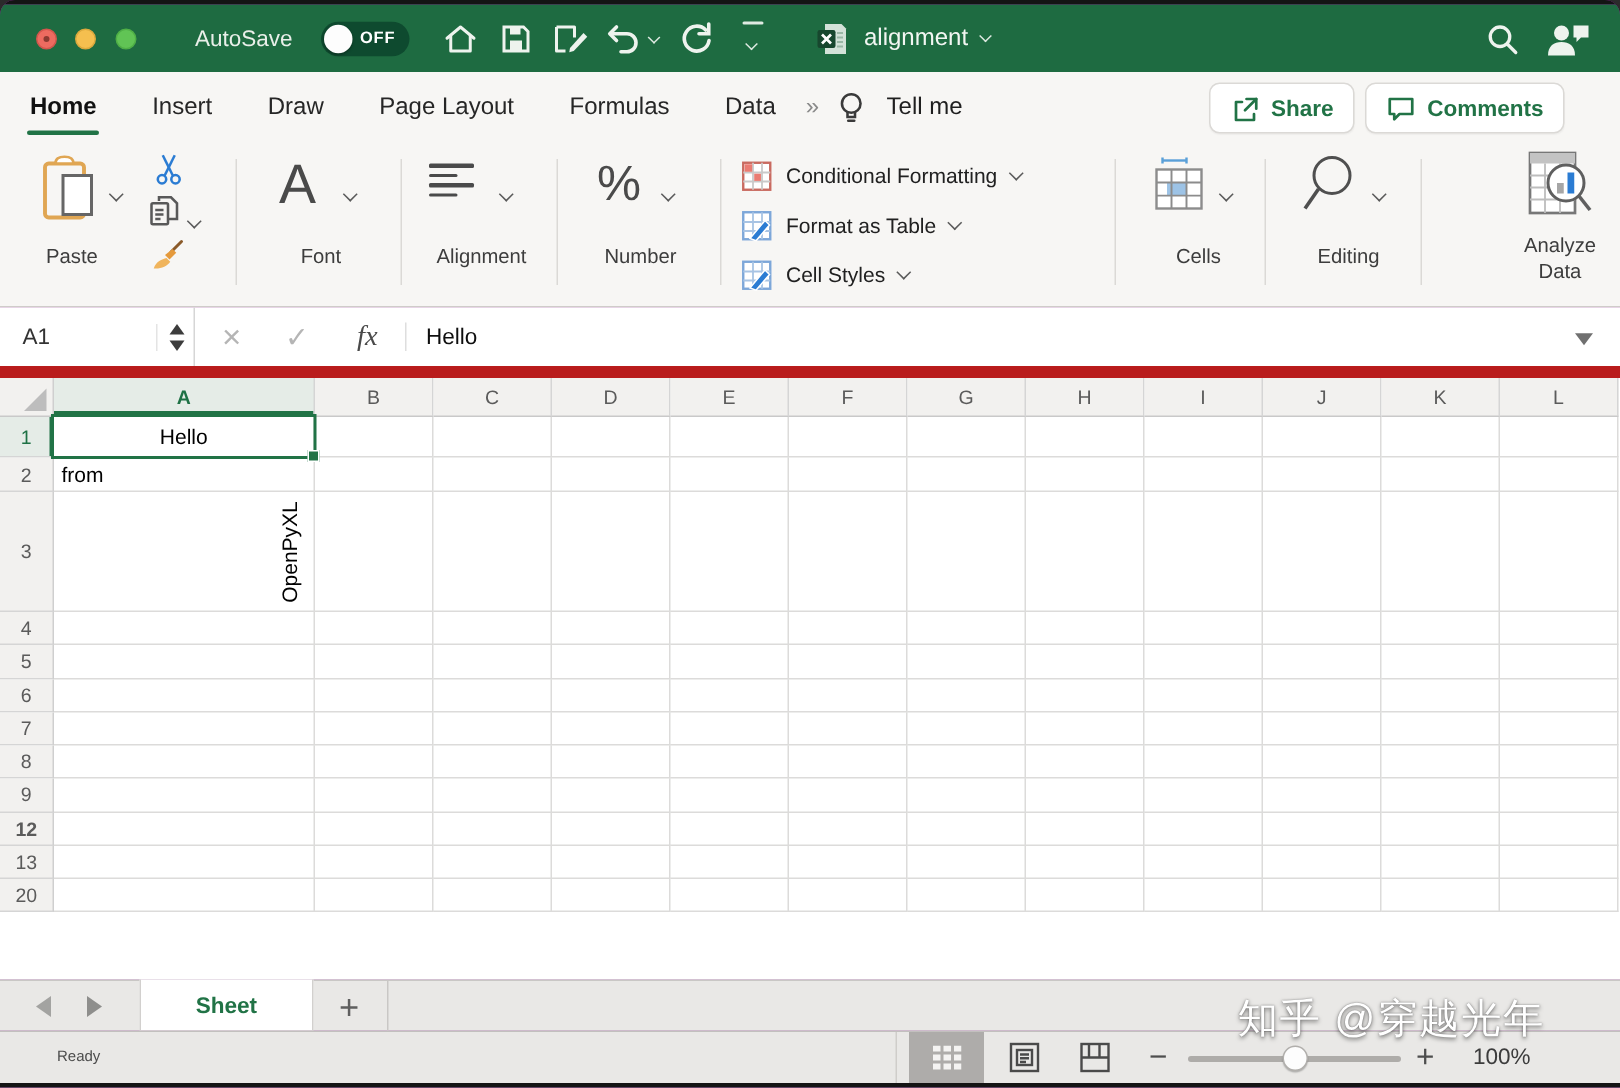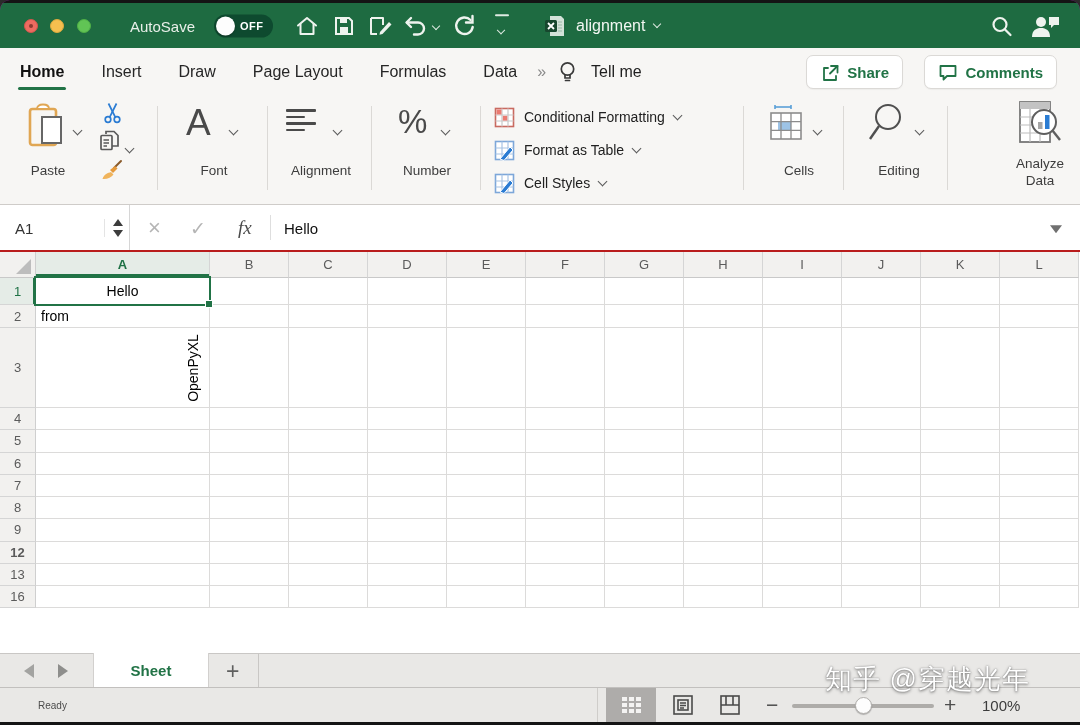--- a/index.html
+++ b/index.html
@@ -31,36 +31,36 @@
   .tabs{display:flex;align-items:center;gap:37px;padding-left:20px;height:100%;}
   .tab{position:relative;font-size:16px;color:#262626;height:100%;display:flex;align-items:center;cursor:default;}
   .tab.active{font-weight:bold;color:#111;}
   .tab.active::after{content:"";position:absolute;left:-2px;right:-2px;bottom:6px;height:3.5px;border-radius:2px;background:#217346;}
   .tab-extra{display:flex;align-items:center;gap:14px;margin-left:20px;}
   .overflow{color:#8a8a8a;font-size:16px;letter-spacing:-2px;}
   .tellme{font-size:16px;color:#1f1f1f;}
   .pillbtn{position:absolute;top:7px;height:34px;background:#fff;border:1px solid #dbd9d6;border-radius:7px;
     display:flex;align-items:center;gap:7px;padding:0 13px;color:#217346;font-size:15px;font-weight:600;box-shadow:0 1px 1px rgba(0,0,0,.04);}
   .share-btn{right:177px;}
-  .comments-btn{right:23px;}
+  .comments-btn{right:37px;}
 
   
   .ribbon{position:relative;height:109px;background:#f7f6f4;border-bottom:1px solid #cfccc9;}
   .rgroup{position:absolute;top:0;height:100%;}
   .rlabel{position:absolute;top:67px;left:0;right:0;text-align:center;font-size:13.5px;color:#3d3d3d;}
   .rsep{position:absolute;top:10px;bottom:14px;width:1px;background:#dbd9d6;}
   .abs{position:absolute;}
   .bigA{font-size:37px;color:#4a4a4a;line-height:40px;}
   .pct{font-size:33px;color:#4a4a4a;line-height:40px;}
   .stylerow{position:absolute;left:0;display:flex;align-items:center;gap:9px;height:24px;}
   .stylerow .lbl{font-size:14px;color:#212121;}
   .alignicon span{display:block;height:2.6px;background:#4a4a4a;border-radius:1px;margin-bottom:4px;}
 
   
-  .formulabar{position:relative;height:47px;background:#fff;border-bottom:2px solid #b91c1c;}
+  .formulabar{position:relative;height:47px;background:#fff;border-bottom:8px solid #b91c1c;}
   .namebox{position:absolute;left:0;top:0;bottom:0;width:130px;border-right:1px solid #d6d6d6;}
   .namebox .val{position:absolute;left:15px;top:50%;transform:translateY(-50%);font-size:15px;color:#333;}
   .stepper{position:absolute;right:6px;top:50%;transform:translateY(-50%);display:flex;flex-direction:column;gap:4px;padding-left:8px;border-left:1px solid #e4e4e4;}
   .tri-up{width:0;height:0;border-left:5px solid transparent;border-right:5px solid transparent;border-bottom:7px solid #3c3c3c;}
   .tri-dn{width:0;height:0;border-left:5px solid transparent;border-right:5px solid transparent;border-top:7px solid #3c3c3c;}
   .fb-x{position:absolute;left:148px;top:50%;transform:translateY(-50%);font-size:22px;color:#b5b5b5;}
   .fb-check{position:absolute;left:190px;top:50%;transform:translateY(-50%);font-size:19px;color:#b5b5b5;}
   .fb-fx{position:absolute;left:238px;top:50%;transform:translateY(-50%);font-family:"Liberation Serif",serif;font-style:italic;font-size:19px;color:#4a4a4a;}
   .fb-sep{position:absolute;left:270px;top:10px;bottom:10px;width:1px;background:#dedede;}
   .fb-content{position:absolute;left:284px;top:50%;transform:translateY(-50%);font-size:15px;color:#0f0f0f;}
@@ -531,21 +531,21 @@
           <div class="cell" style="width: 79px; line-height: 22.27px;"></div>
           <div class="cell" style="width: 79px; line-height: 22.27px;"></div>
           <div class="cell" style="width: 79px; line-height: 22.27px;"></div>
           <div class="cell" style="width: 79px; line-height: 22.27px;"></div>
           <div class="cell" style="width: 79px; line-height: 22.27px;"></div>
           <div class="cell" style="width: 79px; line-height: 22.27px;"></div>
           <div class="cell" style="width: 79px; line-height: 22.27px;"></div>
           <div class="cell" style="width: 79px; line-height: 22.27px;"></div>
         </div>
         <div class="grow" style="height: 22.27px;">
-          <div class="rowh" style="line-height: 22.27px;">16</div>
+          <div class="rowh" style="line-height: 22.27px;">20</div>
           <div class="cell" style="width: 174px; line-height: 22.27px;"></div>
           <div class="cell" style="width: 79px; line-height: 22.27px;"></div>
           <div class="cell" style="width: 79px; line-height: 22.27px;"></div>
           <div class="cell" style="width: 79px; line-height: 22.27px;"></div>
           <div class="cell" style="width: 79px; line-height: 22.27px;"></div>
           <div class="cell" style="width: 79px; line-height: 22.27px;"></div>
           <div class="cell" style="width: 79px; line-height: 22.27px;"></div>
           <div class="cell" style="width: 79px; line-height: 22.27px;"></div>
           <div class="cell" style="width: 79px; line-height: 22.27px;"></div>
           <div class="cell" style="width: 79px; line-height: 22.27px;"></div>

